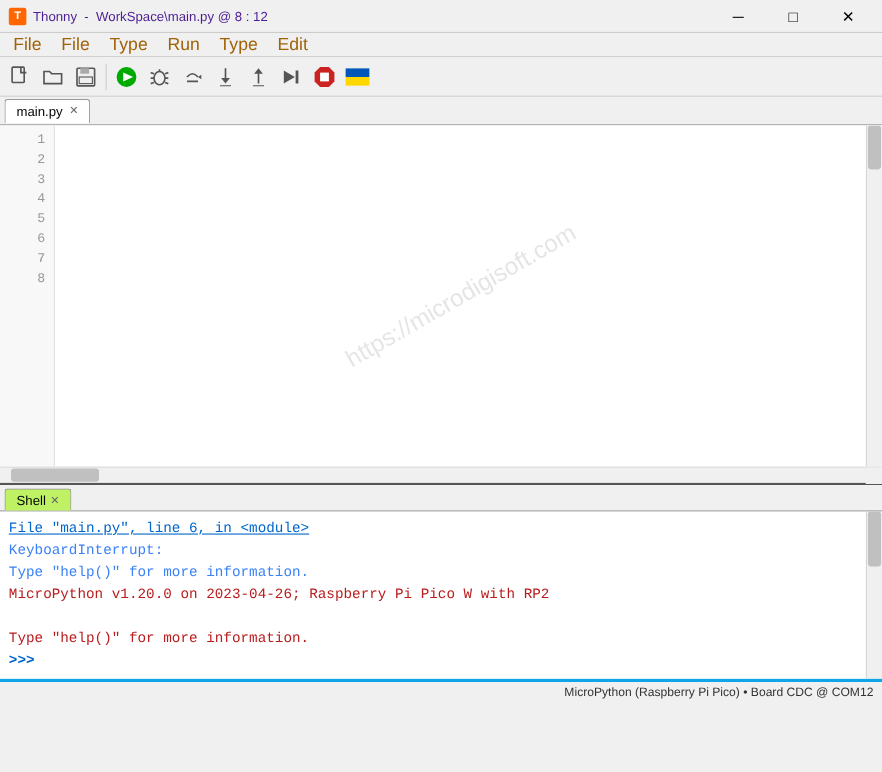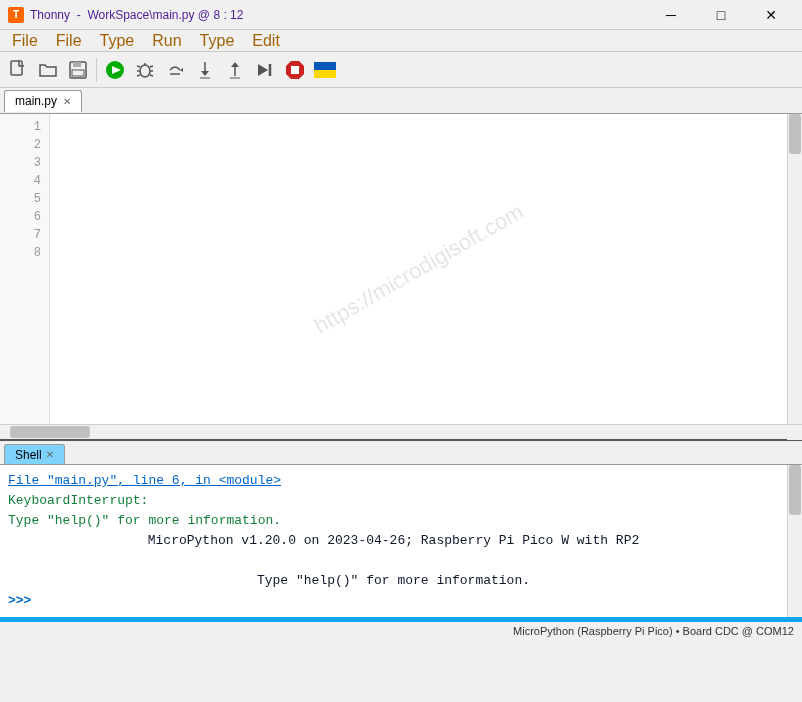--- a/index.html
+++ b/index.html
@@ -240,21 +240,21 @@
     }
     .shell-tab {
       display: flex;
       align-items: center;
       gap: 4px;
       padding: 2px 10px;
       font-size: 12px;
       cursor: pointer;
       border: 1px solid #999;
       border-bottom: none;
-      background: #7dd3fc;
+      background: #bef264;
       border-radius: 3px 3px 0 0;
       height: 20px;
     }
     .shell-tab-close {
       font-size: 10px;
       color: #666;
       cursor: pointer;
     }
     .shell-content {
       flex: 1;
@@ -291,37 +291,36 @@
       overflow: hidden;
     }
 
     .link-text {
       color: #0066cc;
       text-decoration: underline;
       cursor: pointer;
     }
     .shell-line {
       white-space: pre;
-      color: #15803d;
+      color: #3b82f6;
     }
     .shell-line-gray {
       white-space: pre;
-      color: #0f172a;
-      text-align: center;
+      color: #b91c1c;
     }
     .shell-prompt {
       color: #0066cc;
       font-weight: bold;
     }
 
     
     .status-bar {
       height: 22px;
       background: #f0f0f0;
-      border-top: 5px solid #0ea5e9;
+      border-top: 3px solid #0ea5e9;
       display: flex;
       align-items: center;
       justify-content: flex-end;
       padding: 0 8px;
       font-size: 11px;
       color: #333;
     }
 
     
     svg { display: block; }

